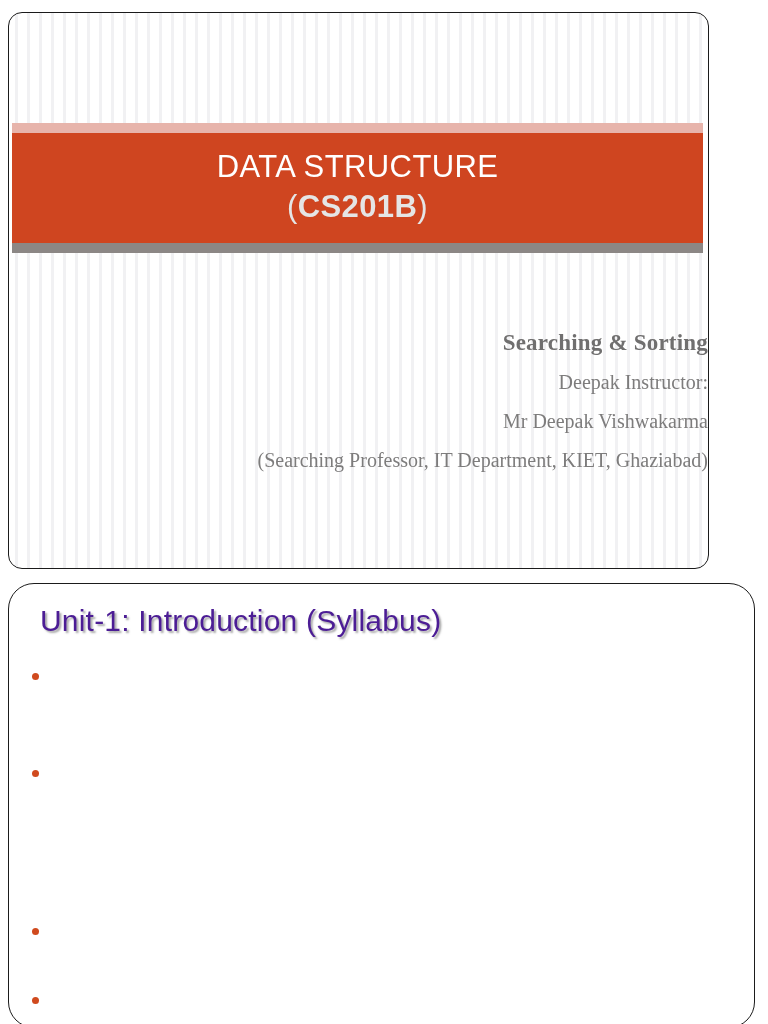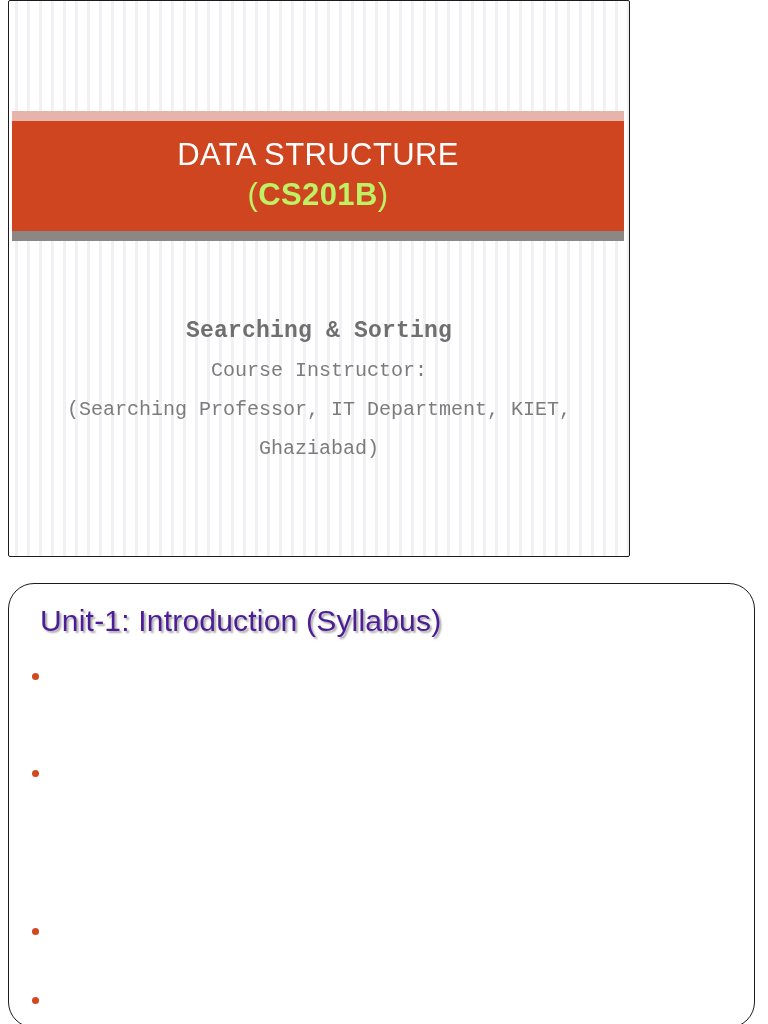--- a/index.html
+++ b/index.html
@@ -13,26 +13,26 @@
     height: 1024px;
     font-family: "Liberation Sans", sans-serif;
     overflow: hidden;
     position: relative;
   }
 
   
   .slide-one {
     position: absolute;
     left: 8px;
-    top: 0;
-    width: 622px;
+    top: 12px;
+    width: 701px;
     height: 557px;
     box-sizing: border-box;
     border: 1.5px solid #1b1b1b;
-    border-radius: 2px;
+    border-radius: 14px;
     overflow: hidden;
     background-color: #ffffff;
     background-image: repeating-linear-gradient(
         to right,
         #ffffff 0px,
         #ffffff 6px,
         #f1f1f3 6px,
         #f1f1f3 9px,
         #ffffff 9px,
         #ffffff 12px
@@ -63,37 +63,37 @@
   }
 
   .banner-title-line1 {
     color: #ffffff;
     font-size: 31px;
     line-height: 40px;
     font-weight: 400;
     letter-spacing: 0.4px;
   }
   .banner-title-line2 {
-    color: #bef264;
+    color: #e5e5e5;
     font-size: 31px;
     line-height: 40px;
     font-weight: 400;
     letter-spacing: 0.4px;
   }
   .code-bold {
     font-weight: 700;
   }
 
   .subtitle-block {
     position: absolute;
     left: 0;
     top: 310px;
     width: 100%;
-    text-align: center;
-    font-family: Liberation Mono, monospace;
+    text-align: right;
+    font-family: Liberation Serif, serif;
     color: #7a7a7a;
   }
   .sub-head {
     font-size: 23px;
     font-weight: 700;
     color: #706f6f;
     line-height: 40px;
     letter-spacing: 0.2px;
   }
   .sub-line {
@@ -166,21 +166,22 @@
     <div class="banner-top-accent"></div>
     <div class="banner-main">
       <div class="banner-title-line1">DATA STRUCTURE</div>
       <div class="banner-title-line2"><span>(</span><span class="code-bold">CS201B</span><span>)</span></div>
     </div>
     <div class="banner-bottom-accent"></div>
   </div>
 
   <div class="subtitle-block">
     <div class="sub-head">Searching &amp; Sorting</div>
-    <div class="sub-line">Course Instructor:</div>
+    <div class="sub-line">Deepak Instructor:</div>
+    <div class="sub-line">Mr Deepak Vishwakarma</div>
     <div class="sub-line">(Searching Professor, IT Department, KIET, Ghaziabad)</div>
   </div>
 
 </div>
 
 <div class="slide-two">
 
   <div class="slide-two-title">Unit-1: Introduction (Syllabus)</div>
 
   <div class="bullet-list">

